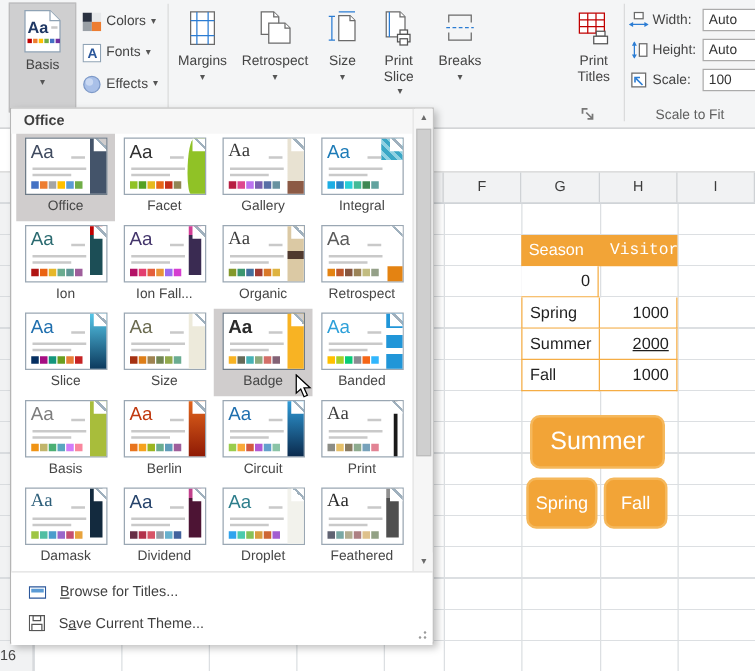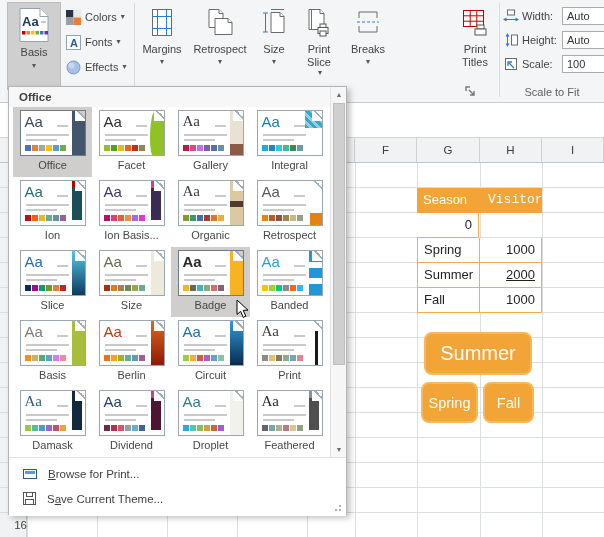--- a/index.html
+++ b/index.html
@@ -33,21 +33,21 @@
   .sfit-label{position:absolute;left:500px;top:86px;width:104px;text-align:center;color:#5f5f5f;}
   
   .sheet{position:absolute;left:0;top:103px;width:604px;height:434px;background:#fff;z-index:1;}
   .col-headers{position:absolute;left:0;top:34px;width:604px;height:26px;background:#f1f2f3;
     border-top:1px solid #d5d5d5;border-bottom:1px solid #bfc4c9;box-sizing:border-box;}
   .col-h{position:absolute;top:0;height:24px;line-height:24px;text-align:center;border-right:1px solid #cfd2d5;
     color:#3c3c3c;font-size:11.5px;box-sizing:border-box;}
   .row-col{position:absolute;left:0;top:60px;width:27px;height:376px;background-color:#f1f2f3;
     background-image:repeating-linear-gradient(to bottom,transparent 0 24px,#d9dcdf 24px 25px);
     border-right:1px solid #cfd2d5;box-sizing:border-box;}
-  .row-label{position:absolute;left:0;top:350px;width:27px;height:25px;line-height:25px;text-align:right;color:#444;font-size:11.5px;}
+  .row-label{position:absolute;left:0;top:350px;width:27px;height:25px;line-height:25px;text-align:left;color:#444;font-size:11.5px;}
   .hlines{position:absolute;left:27px;top:60px;right:0;height:376px;
     background:repeating-linear-gradient(to bottom,transparent 0 24px,#dcdfe2 24px 25px);}
   .vline{position:absolute;top:60px;height:376px;width:1px;background:#dcdfe2;}
   .sheet-table{position:absolute;left:417px;top:85px;width:126px;}
   .trow{display:flex;height:25px;box-sizing:border-box;}
   .trow .cell{box-sizing:border-box;line-height:24px;font-size:13px;overflow:hidden;white-space:nowrap;}
   .cell.c1{width:63px;padding-left:6px;}
   .cell.c2{width:62px;}
   .thead .cell{color:#fff;}
   .thead .c2{padding-left:8px;font-family:Liberation Mono, monospace;}
@@ -416,21 +416,21 @@
           <div class="swatches">
             <i style="background: rgb(179, 17, 102);"></i>
             <i style="background: rgb(227, 61, 111);"></i>
             <i style="background: rgb(228, 95, 60);"></i>
             <i style="background: rgb(233, 148, 58);"></i>
             <i style="background: rgb(155, 107, 242);"></i>
             <i style="background: rgb(213, 61, 208);"></i>
           </div>
           <div class="fold"></div>
         </div>
-        <div class="tname">Ion Basis...</div>
+        <div class="tname">Ion Fall...</div>
       </div>
       <div class="theme-cell">
         <div class="thumb serif">
           <div class="accent ak-stripe" style="background: linear-gradient(rgb(219, 201, 164) 0px, rgb(219, 201, 164) 45%, rgb(80, 58, 46) 45%, rgb(80, 58, 46) 60%, rgb(219, 201, 164) 60%);"></div>
           <span class="aa" style="color: rgb(62, 62, 62);">Aa</span>
           <div class="tline ln1"></div>
           <div class="tline ln2"></div>
           <div class="tline ln3"></div>
           <div class="swatches">
             <i style="background: rgb(131, 153, 42);"></i>
@@ -696,21 +696,21 @@
     <div class="scr-btn" id="scr-up">▲</div>
     <div class="scr-thumb"></div>
     <div class="scr-btn" id="scr-down">▼</div>
   </div>
   <div class="gal-footer">
     <div class="gal-item" id="browse">
       <svg width="14" height="12" viewBox="0 0 14 12">
         <rect x="0.5" y="1.5" width="13" height="9" fill="#fff" stroke="#2b579a"></rect>
         <rect x="2" y="3" width="10" height="3" fill="#5b9bd5"></rect>
       </svg>
-      <span><span></span><span class="u">B</span><span>rowse for Print...</span></span>
+      <span><span></span><span class="u">B</span><span>rowse for Titles...</span></span>
     </div>
     <div class="gal-item" id="save">
       <svg width="13" height="13" viewBox="0 0 13 13">
         <rect x="0.5" y="0.5" width="12" height="12" fill="#fff" stroke="#555"></rect>
         <rect x="3.5" y="0.5" width="6" height="4" fill="none" stroke="#555"></rect>
         <rect x="2.5" y="7.5" width="8" height="5" fill="none" stroke="#555"></rect>
       </svg>
       <span><span>S</span><span class="u">a</span><span>ve Current Theme...</span></span>
     </div>
     <svg class="resize-grip" viewBox="0 0 12 10">

